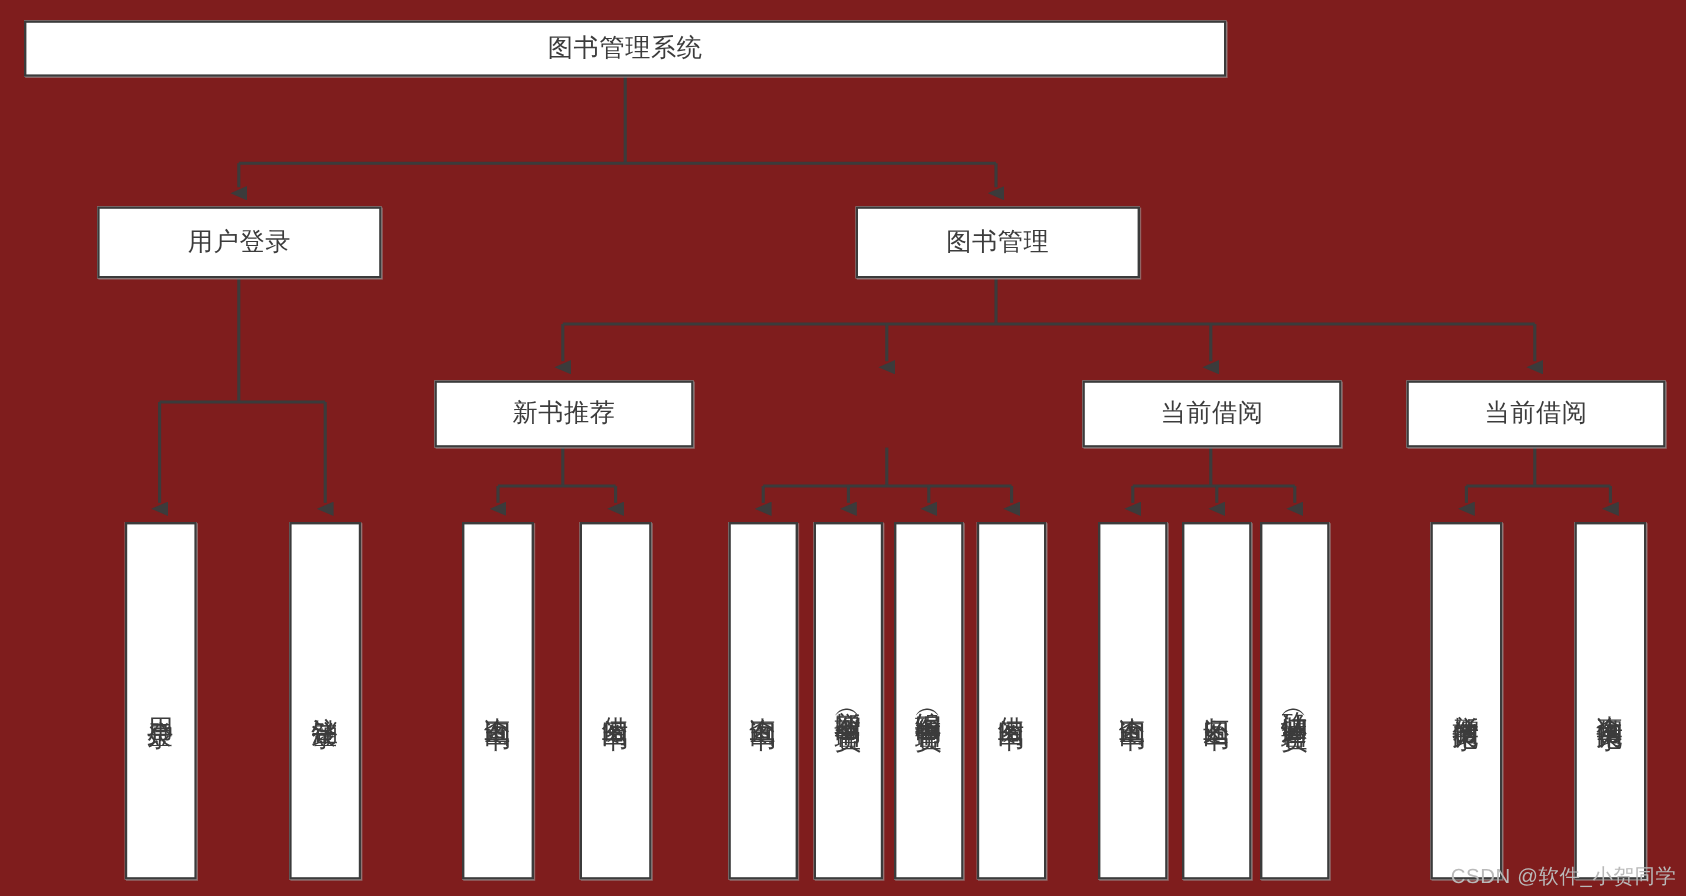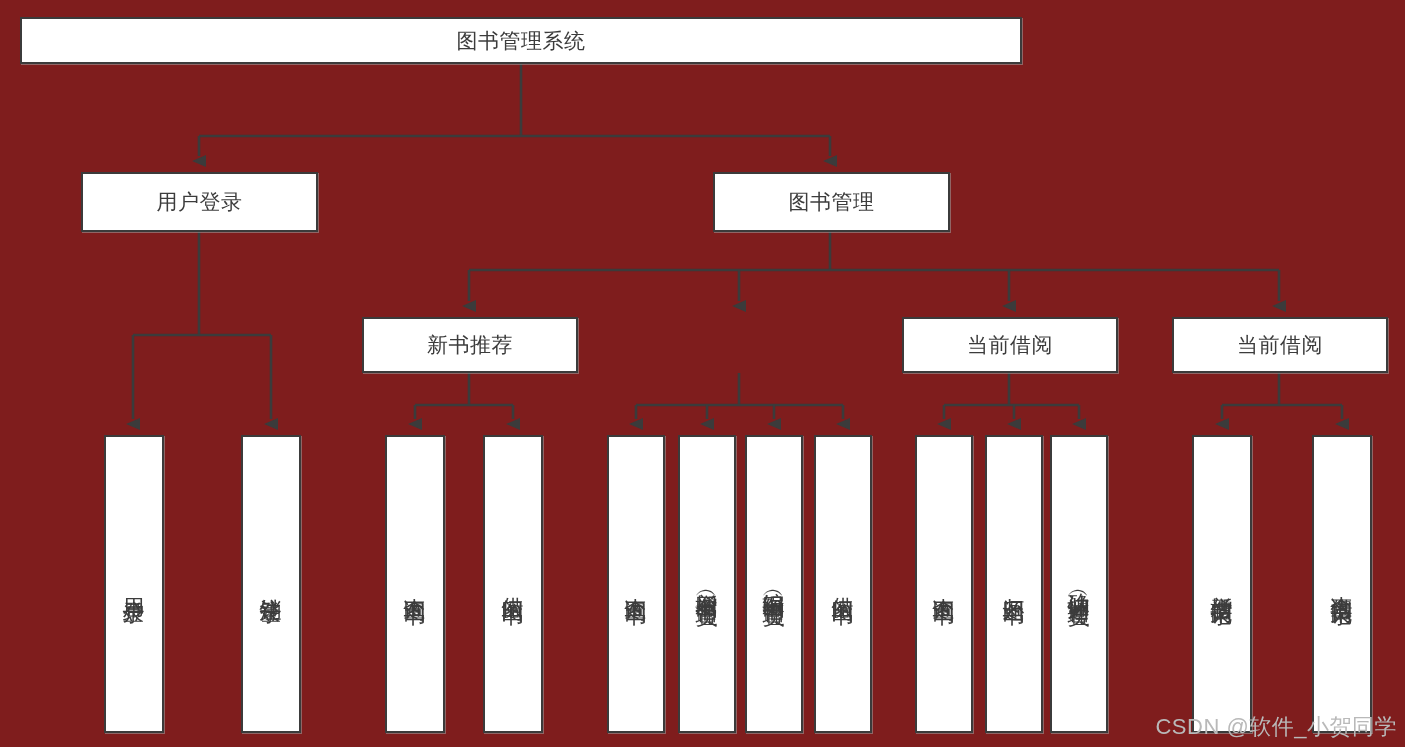--- a/index.html
+++ b/index.html
@@ -56,21 +56,21 @@
   .node .label {
     display: block;
   }
   .node.vertical .label {
     max-height: 100%;
   }
   #watermark {
     position: absolute;
     right: 8px;
     bottom: 5px;
-    font-size: 22px;
+    font-size: 17px;
     color: #b9b9b9;
     white-space: nowrap;
     letter-spacing: 0.5px;
   }
 </style>
 </head>
 <body>
 
 <div id="diagram-root">
 

